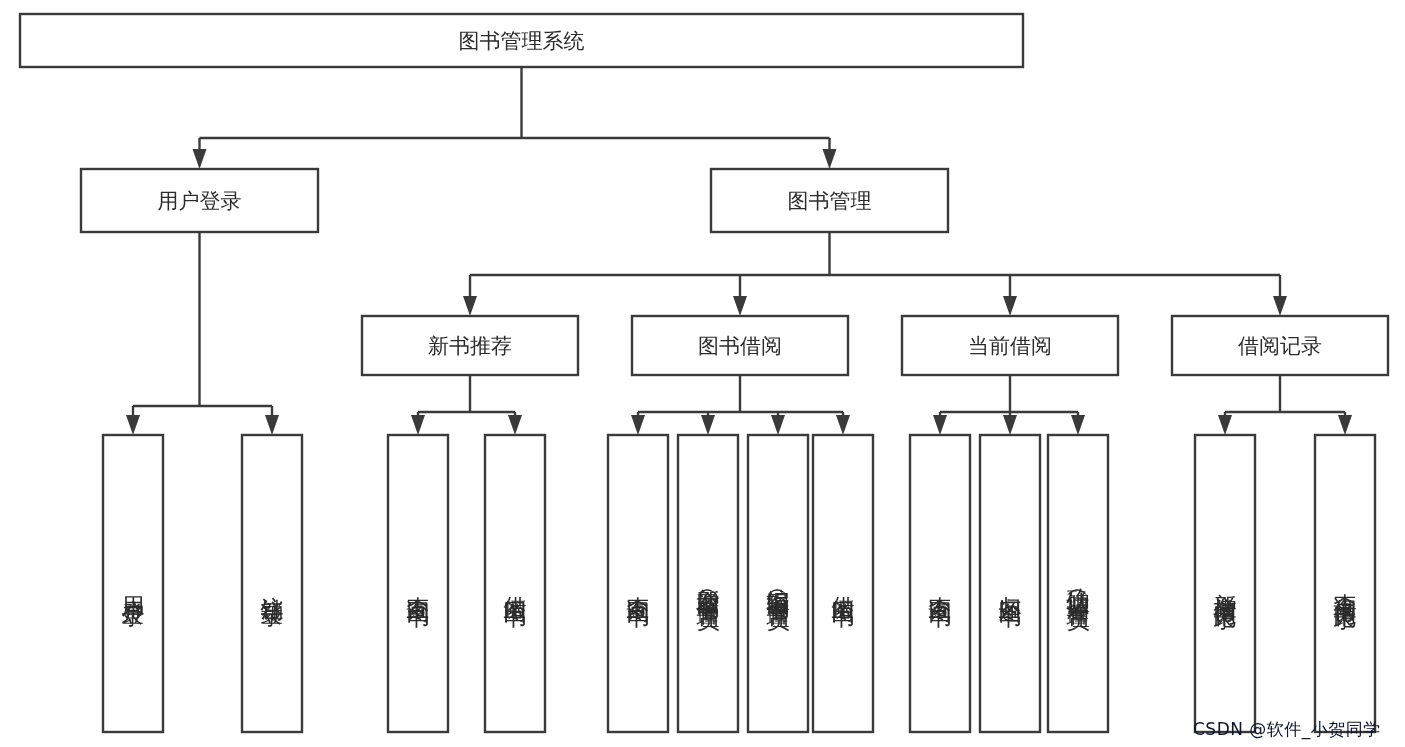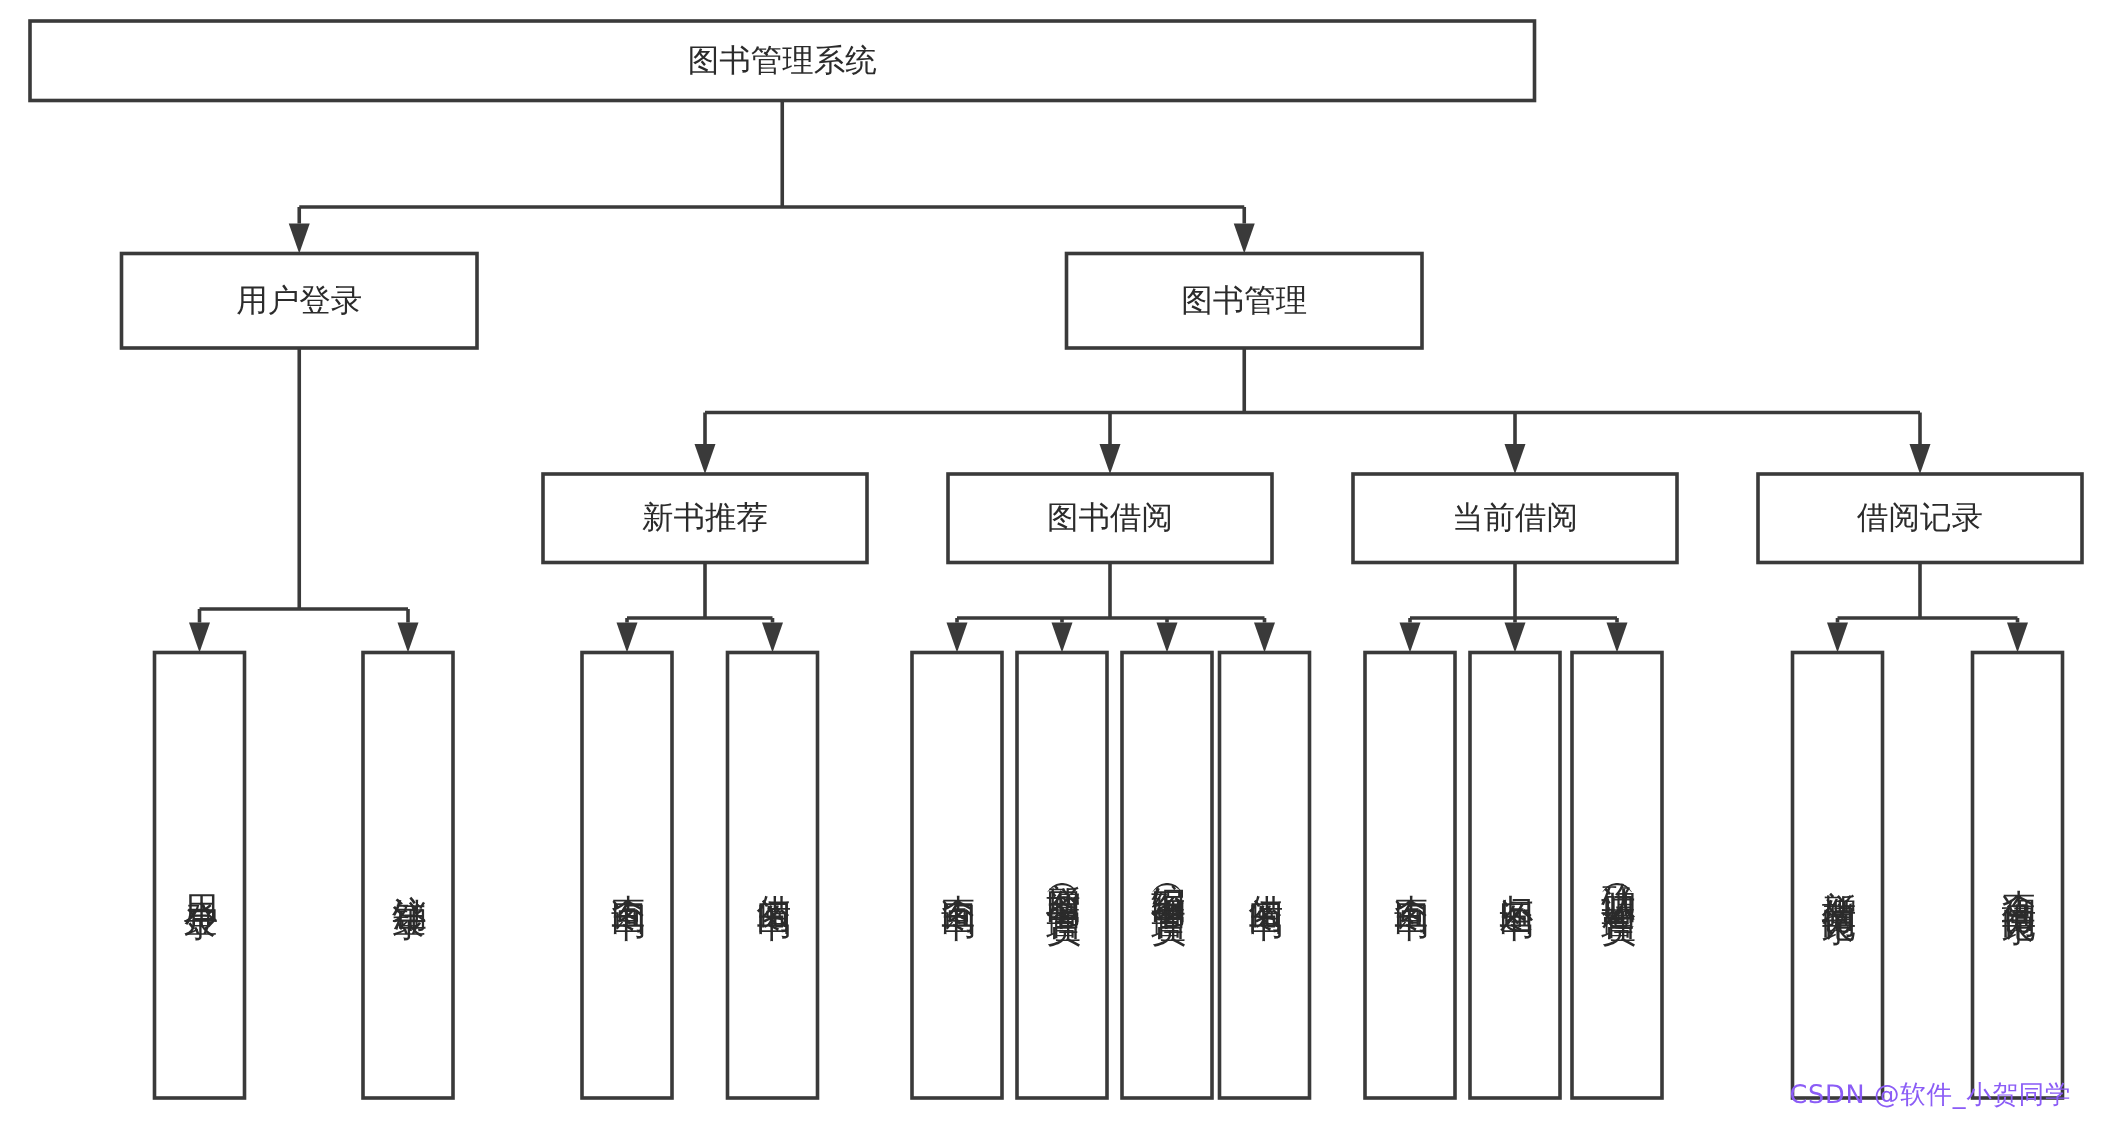--- a/index.html
+++ b/index.html
@@ -61,21 +61,21 @@
     display: flex;
     align-items: center;
     justify-content: center;
     text-align: center;
     pointer-events: none;
   }
   .watermark {
     position: absolute;
     font-family: "DejaVu Sans", "Liberation Sans", sans-serif;
     font-size: 17px;
-    color: #8b5cf6;
+    color: #0f172a;
     white-space: nowrap;
     letter-spacing: 0.5px;
   }
 </style>
 </head>
 <body>
 
 <div id="diagram-root">
 
   <svg class="diagram-canvas" viewBox="0 0 1405 747">

